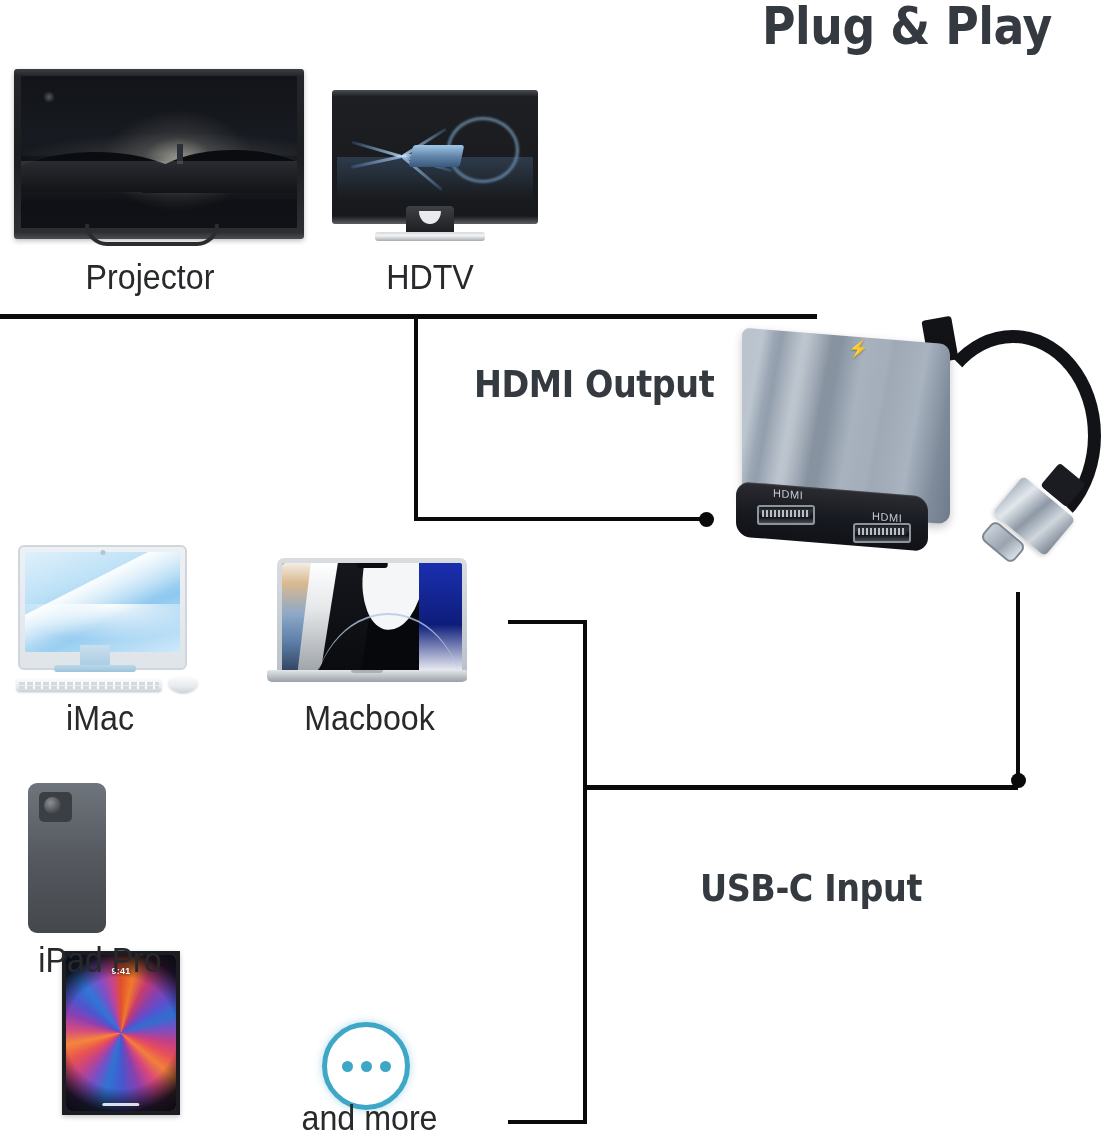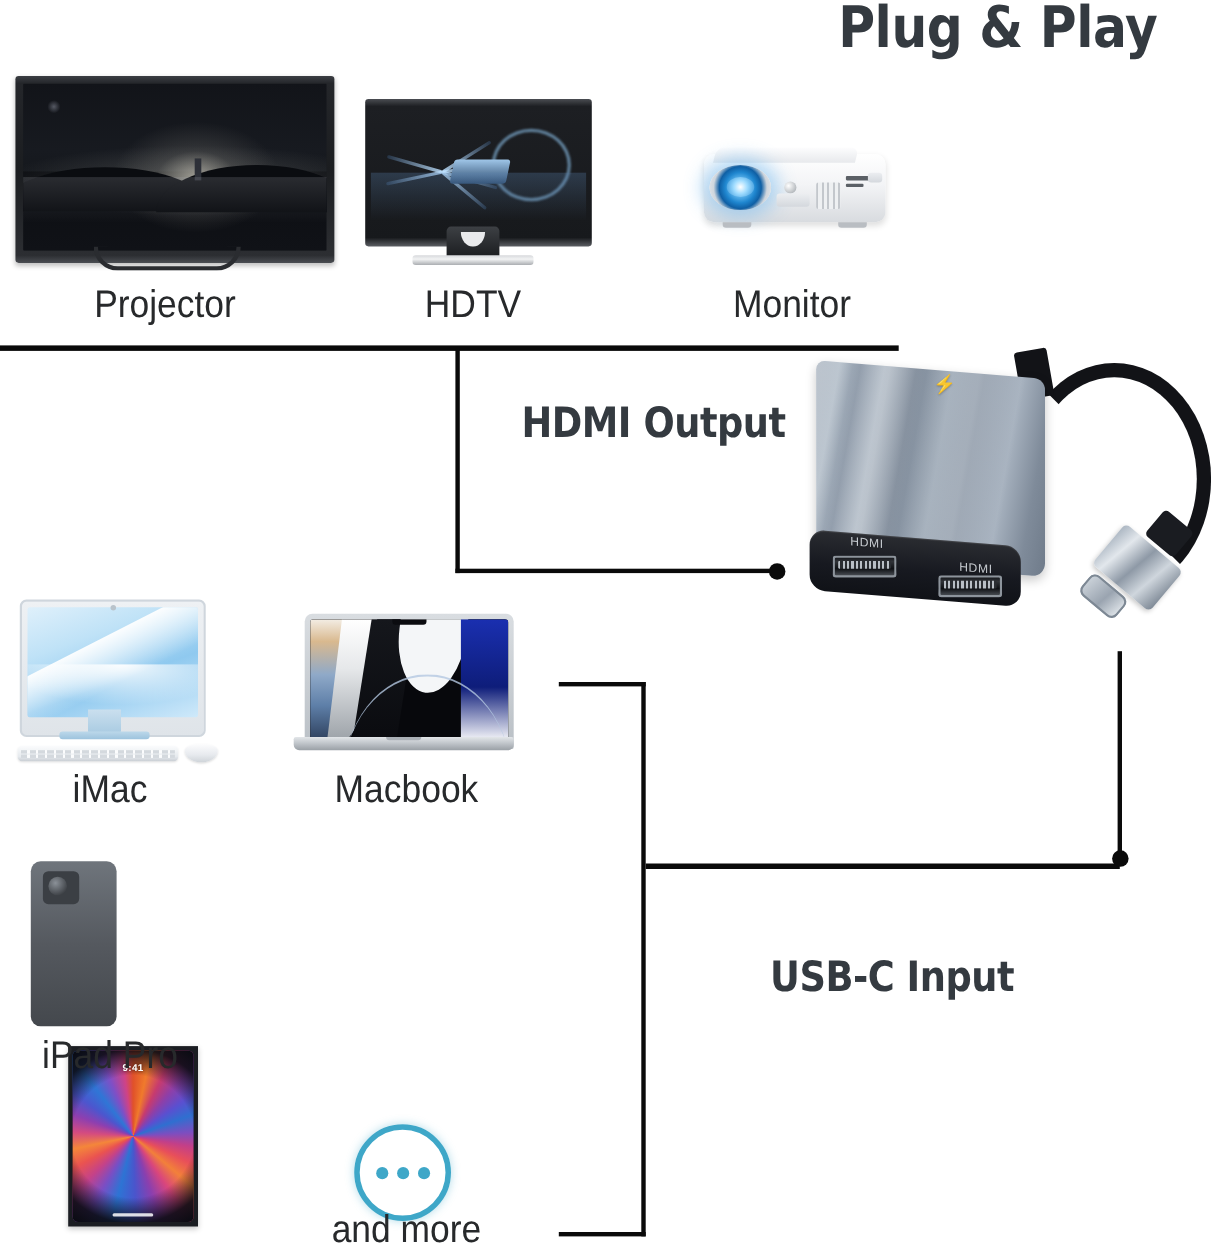--- a/index.html
+++ b/index.html
@@ -493,37 +493,20 @@
         <div class="mon-haze"></div>
       </div>
     </div>
     <div class="abs mon-neck" style="left:430px; top:206px; width:48px; height:28px;">
       <div class="mon-neckhole"></div>
     </div>
     <div class="abs mon-base" style="left:430px; top:232px; width:110px; height:9px;"></div>
     <div class="abs devlabel" style="left:330px; top:257px; width:200px;">HDTV</div>
   </div>
 
-  <div class="abs">
-    <div class="abs proj-body" style="left:640px; top:140px; width:165px; height:62px;">
-      <div class="proj-top"></div>
-      <div class="proj-lens-ring">
-        <div class="proj-lens-core"></div>
-      </div>
-      <div class="proj-knob" style="left:44%; top:40%;"></div>
-      <div class="proj-plate" style="left:40%; top:58%; width:18%; height:20%;"></div>
-      <div class="proj-vent" style="left:62%; top:42%; width:13%; height:38%;"></div>
-      <div class="proj-ports" style="left:78%; top:32%; width:16%; height:6%;"></div>
-      <div class="proj-ports" style="left:78%; top:44%; width:10%; height:5%;"></div>
-      <div class="proj-plate" style="left:90%; top:28%; width:8%; height:14%;"></div>
-      <div class="proj-foot" style="left:10%; bottom:-5px; width:16%;"></div>
-      <div class="proj-foot" style="left:74%; bottom:-5px; width:16%;"></div>
-    </div>
-    <div class="abs devlabel" style="left:620px; top:257px; width:200px;">Monitor</div>
-  </div>
 
   <div class="abs hline" style="left:0px; top:314px; width:817px; height:5px;"></div>
   <div class="abs vline" style="left:414px; top:318px; width:4px; height:203px;"></div>
   <div class="abs hline" style="left:414px; top:517px; width:292px; height:4px;"></div>
   <div class="abs dot" style="left:699px; top:512px; width:15px; height:15px;"></div>
 
   <div class="abs headline" style="left:474px; top:362px; font-size:38px;">HDMI Output</div>
 
   <div class="abs" style="left:0; top:0; width:1110px; height:1140px; pointer-events:none;">
 

